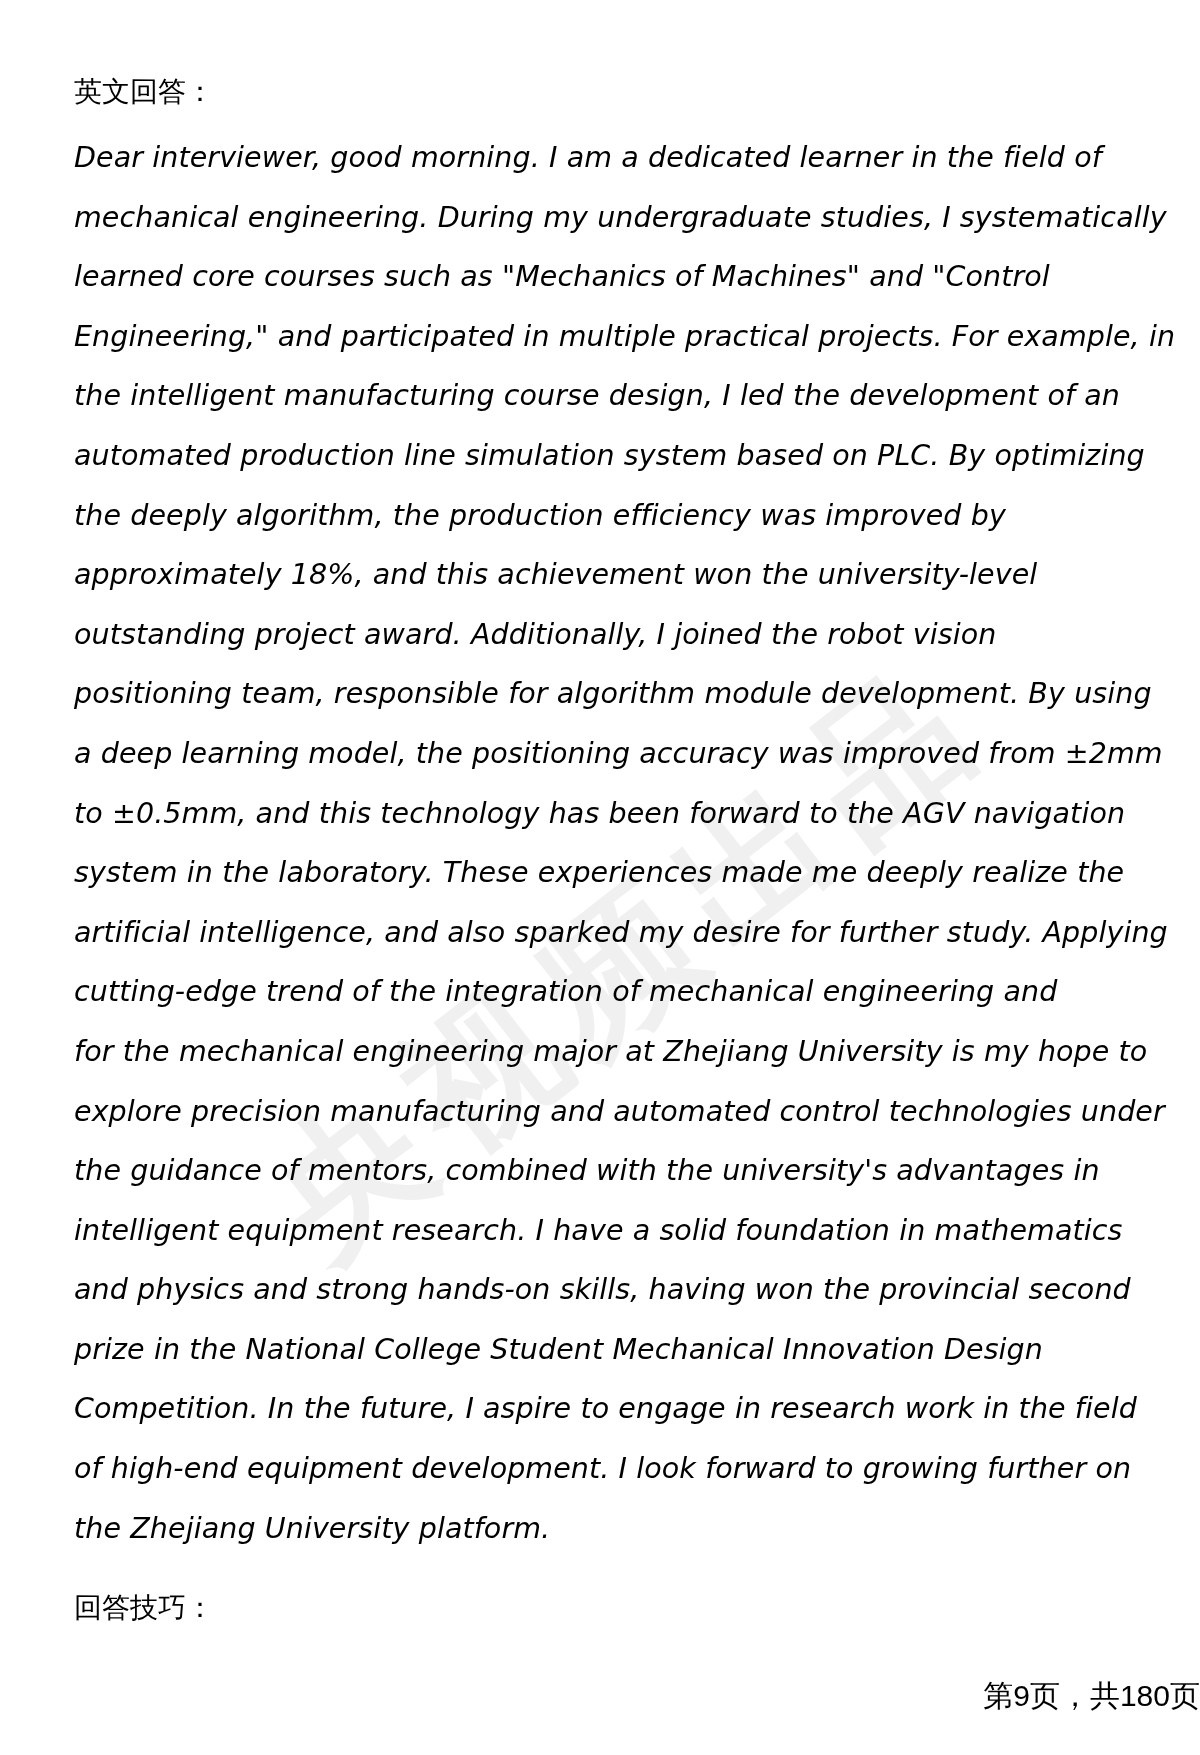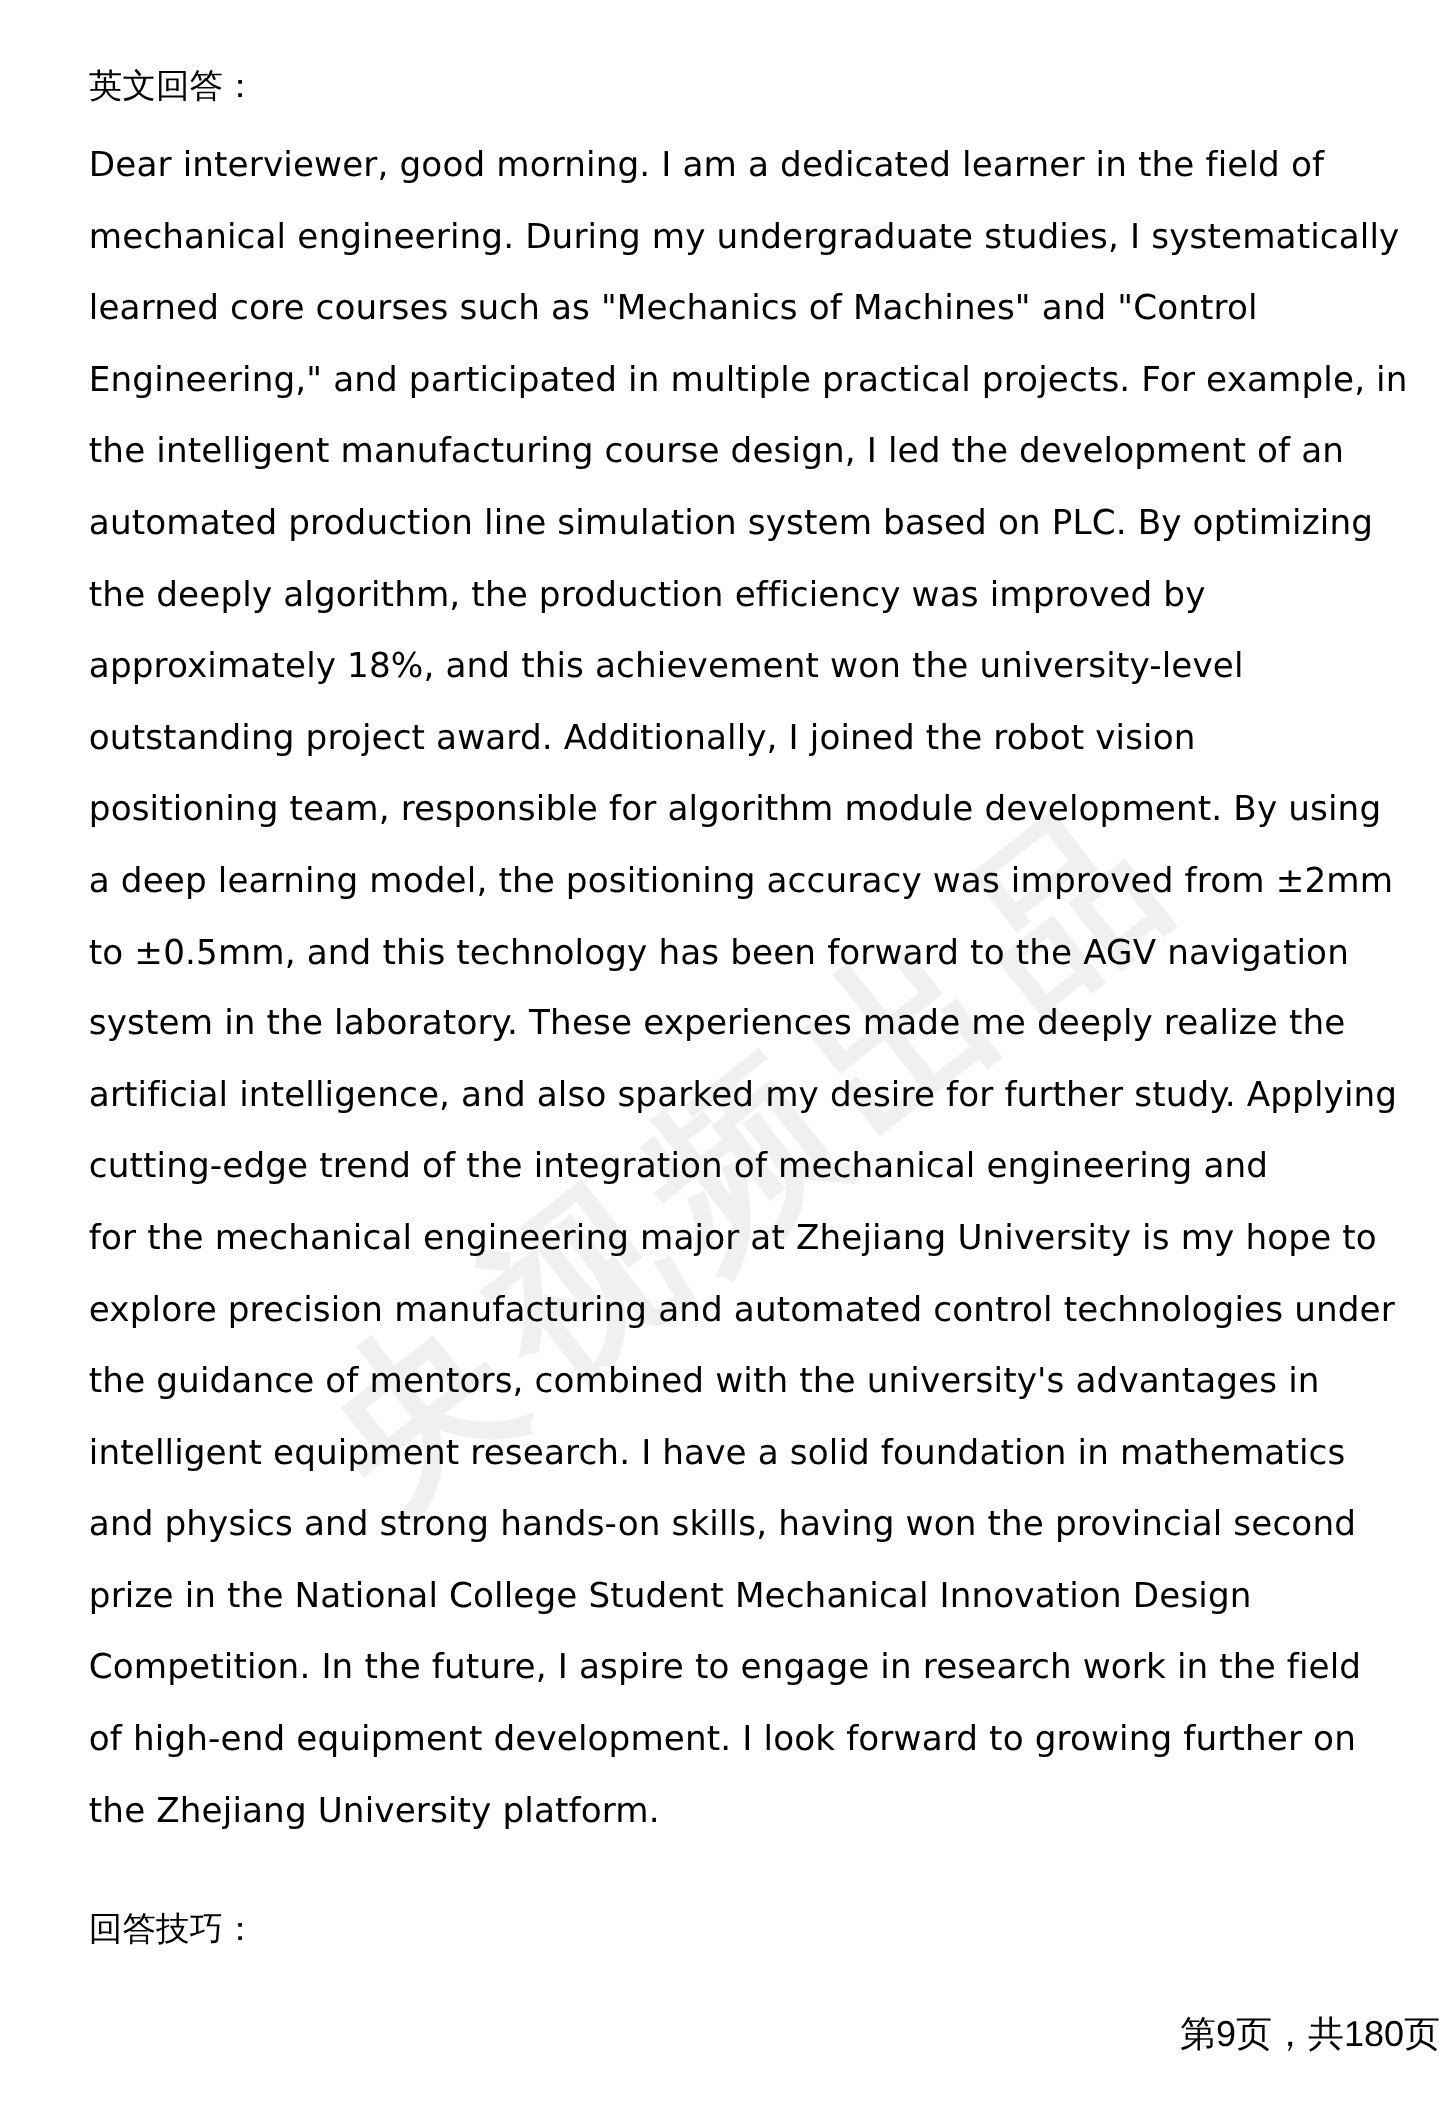--- a/index.html
+++ b/index.html
@@ -35,35 +35,36 @@
       font-weight: bold;
       letter-spacing: 20px;
       white-space: nowrap;
       pointer-events: none;
       z-index: 0;
       opacity: 0.75;
     }
     .content {
       position: absolute;
       left: 74px;
-      top: 48px;
+      top: 68px;
       width: 1100px;
       z-index: 1;
     }
     .section-heading {
       font-size: 28px;
       line-height: 48px;
       height: 48px;
       margin: 0;
       font-weight: normal;
     }
     .body-lines {
       margin: 12px 0 0 0;
       padding: 0;
       list-style: none;
+      font-style: italic;
     }
     .body-line {
       font-size: 28.5px;
       line-height: 59.6px;
       height: 59.6px;
       white-space: nowrap;
       letter-spacing: 0.1px;
     }
     .section-heading.second {
       position: absolute;

